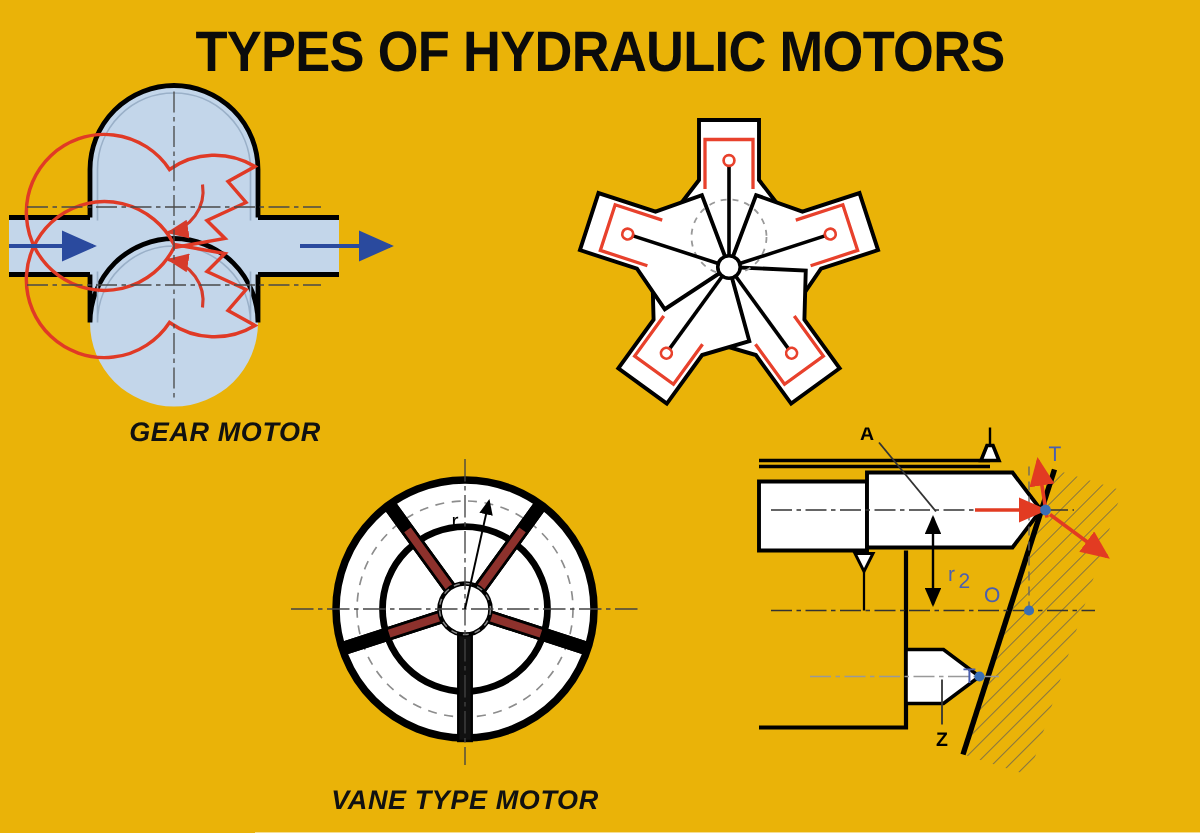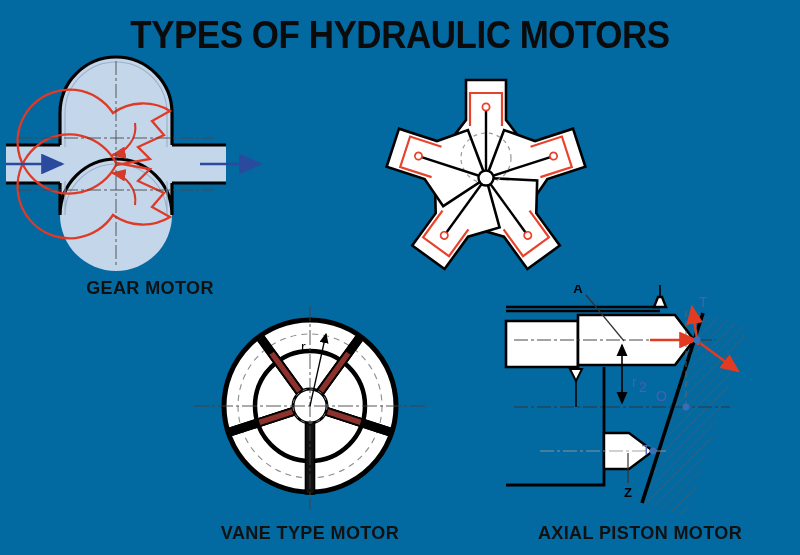--- a/index.html
+++ b/index.html
@@ -12,21 +12,21 @@
     height: 555px;
     position: relative;
     overflow: hidden;
     font-family: "Liberation Sans", sans-serif;
   }
   #page {
     position: absolute;
     left: 0; top: 0;
     width: 800px;
     height: 555px;
-    background: #0369a1;
+    background: #eab308;
   }
   .title {
     position: absolute;
     left: 0;
     top: 14px;
     width: 800px;
     text-align: center;
     font-family: "Liberation Sans", sans-serif;
     font-weight: bold;
     font-size: 38px;
@@ -37,20 +37,21 @@
   }
   .caption {
     position: absolute;
     font-family: "Liberation Sans", sans-serif;
     font-weight: bold;
     font-size: 18px;
     letter-spacing: 0.4px;
     color: #111111;
     white-space: nowrap;
     text-align: center;
+    font-style: italic;
   }
   #cap-gear   { left: 20px;  top: 278px; width: 260px; }
   #cap-radial { left: 340px; top: 278px; width: 290px; }
   #cap-vane   { left: 180px; top: 523px; width: 260px; }
   #cap-axial  { left: 490px; top: 523px; width: 300px; }
 
   svg { display: block; }
   .fig { position: absolute; }
   #fig-gear   { left: 0px;   top: 55px; }
   #fig-radial { left: 360px; top: 60px; }
@@ -382,15 +383,14 @@
       <text x="209" y="22" class="lbl lbl-blue" font-size="15">T</text>
       <text x="152" y="170" class="lbl lbl-blue" font-size="15">T</text>
       <text x="166" y="116" class="lbl lbl-blue" font-size="15">O</text>
       <g>
         <text x="142" y="102" class="lbl lbl-blue" font-size="15">r</text>
         <text x="149" y="107" class="lbl lbl-blue" font-size="10">2</text>
       </g>
       <text x="138" y="212" class="lbl lbl-bold lbl-black" text-anchor="middle">Z</text>
     </svg>
   </div>
-  <div class="caption" id="cap-axial">AXIAL PISTON MOTOR</div>
 
 </div>
 
 </body></html>

